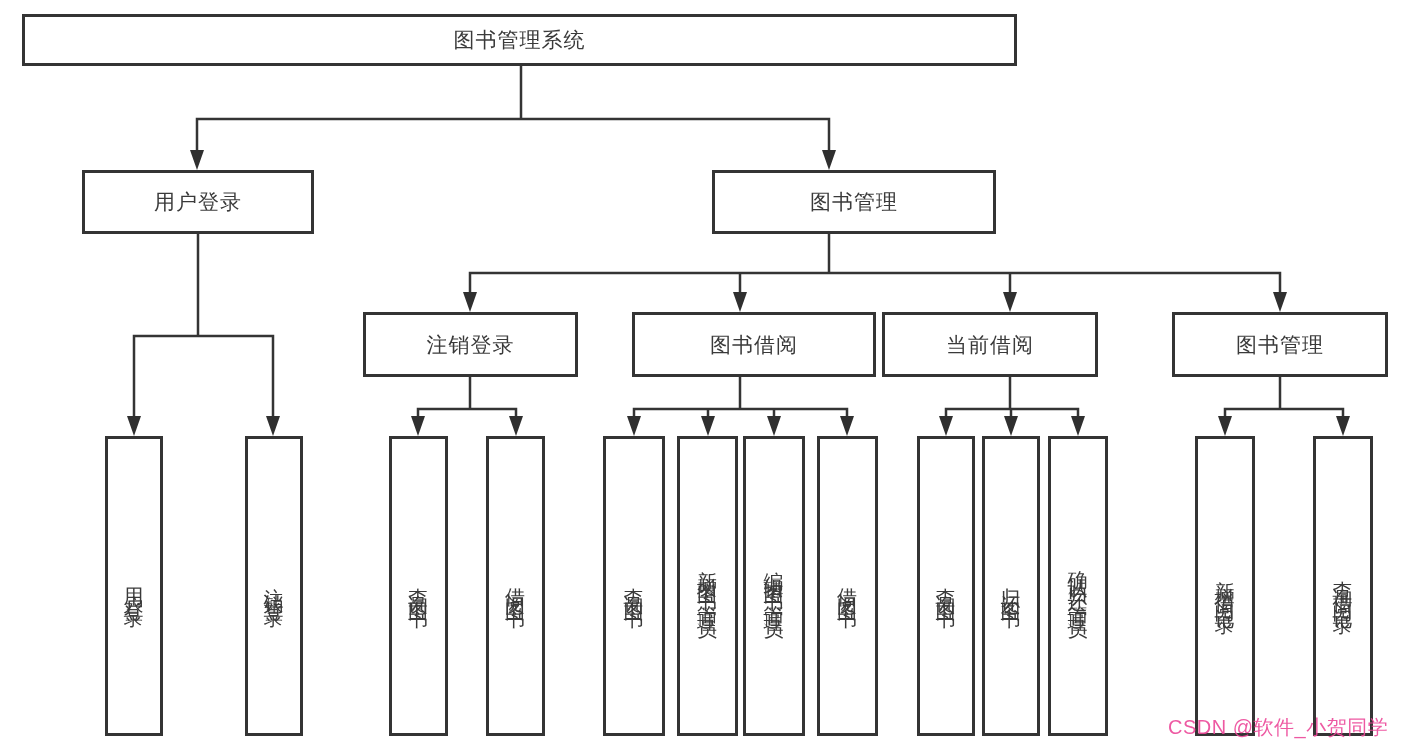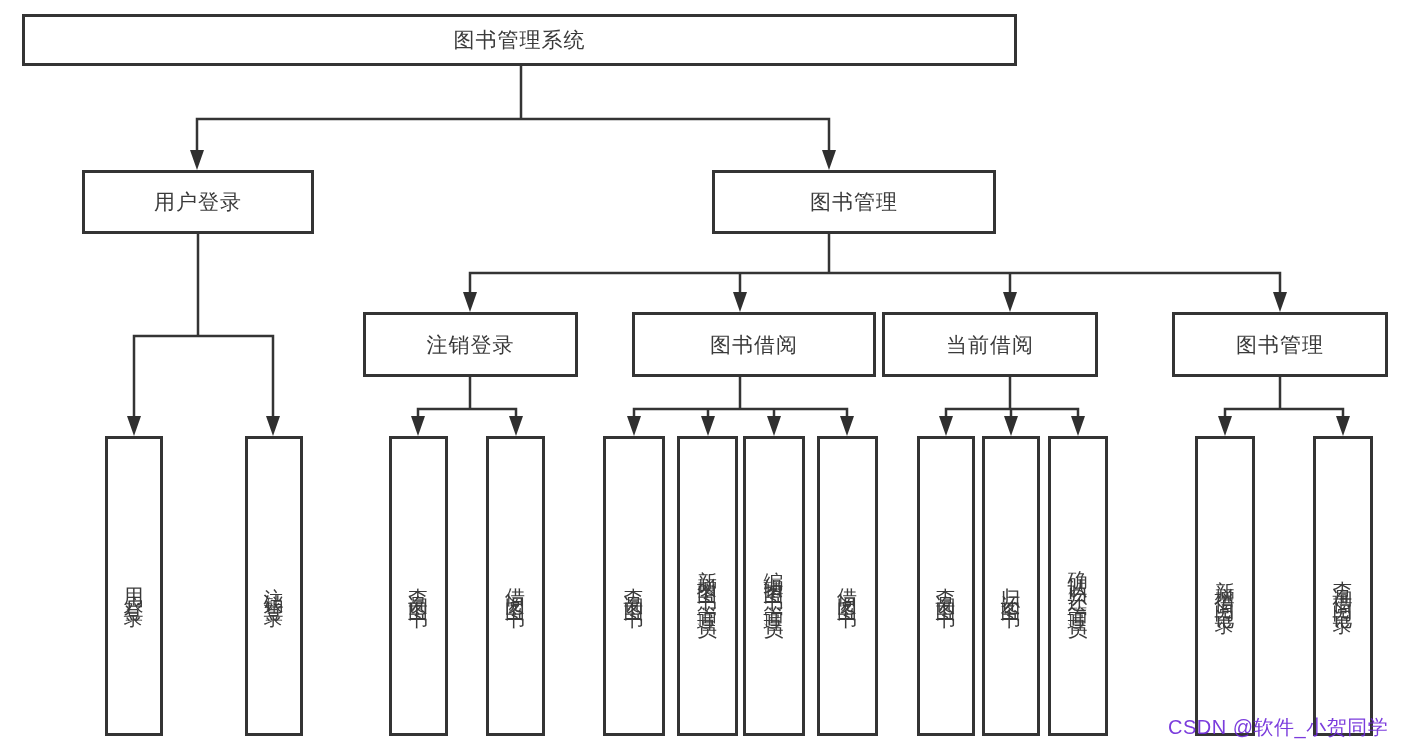--- a/index.html
+++ b/index.html
@@ -128,14 +128,14 @@
     <span>确认归还（管理员）</span>
   </div>
 
   <div class="node node-v" style="left:1195px;top:436px;width:60px;height:300px">
     <span>新增借阅记录</span>
   </div>
   <div class="node node-v" style="left:1313px;top:436px;width:60px;height:300px">
     <span>查询借阅记录</span>
   </div>
 
-  <div class="watermark" title="CSDN @软件_小贺同学" style="color: #6d28d9;">CSDN @软件_小贺同学</div>
+  <div class="watermark" title="CSDN @软件_小贺同学" style="color: #ec4899;">CSDN @软件_小贺同学</div>
 </div>
 
 </body></html>

